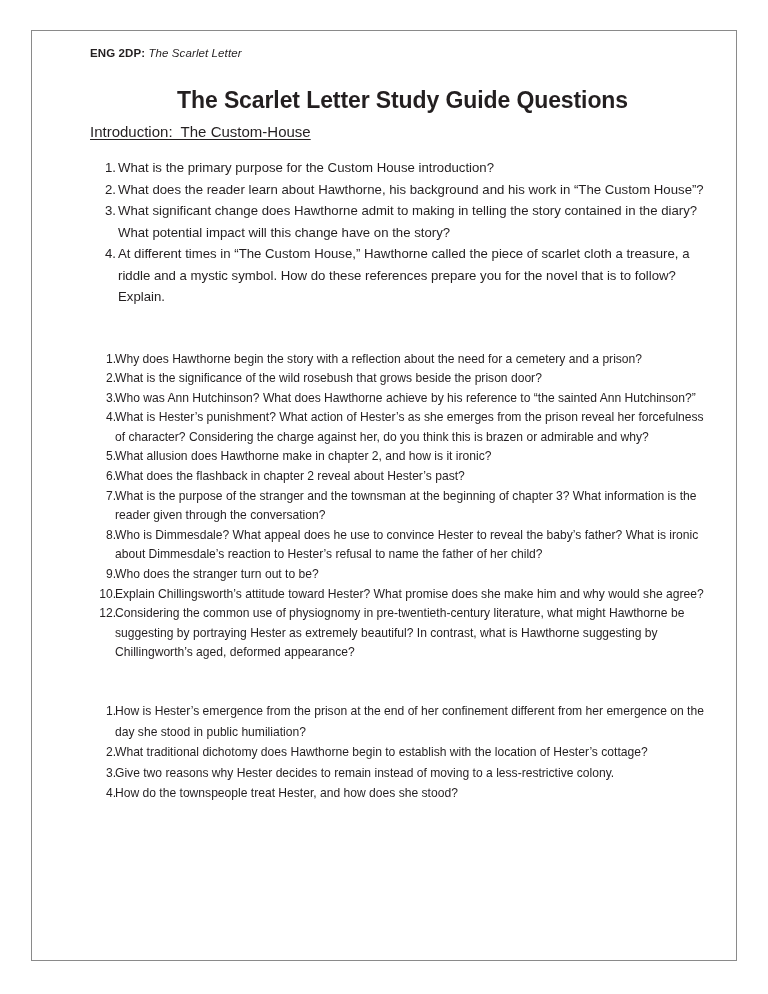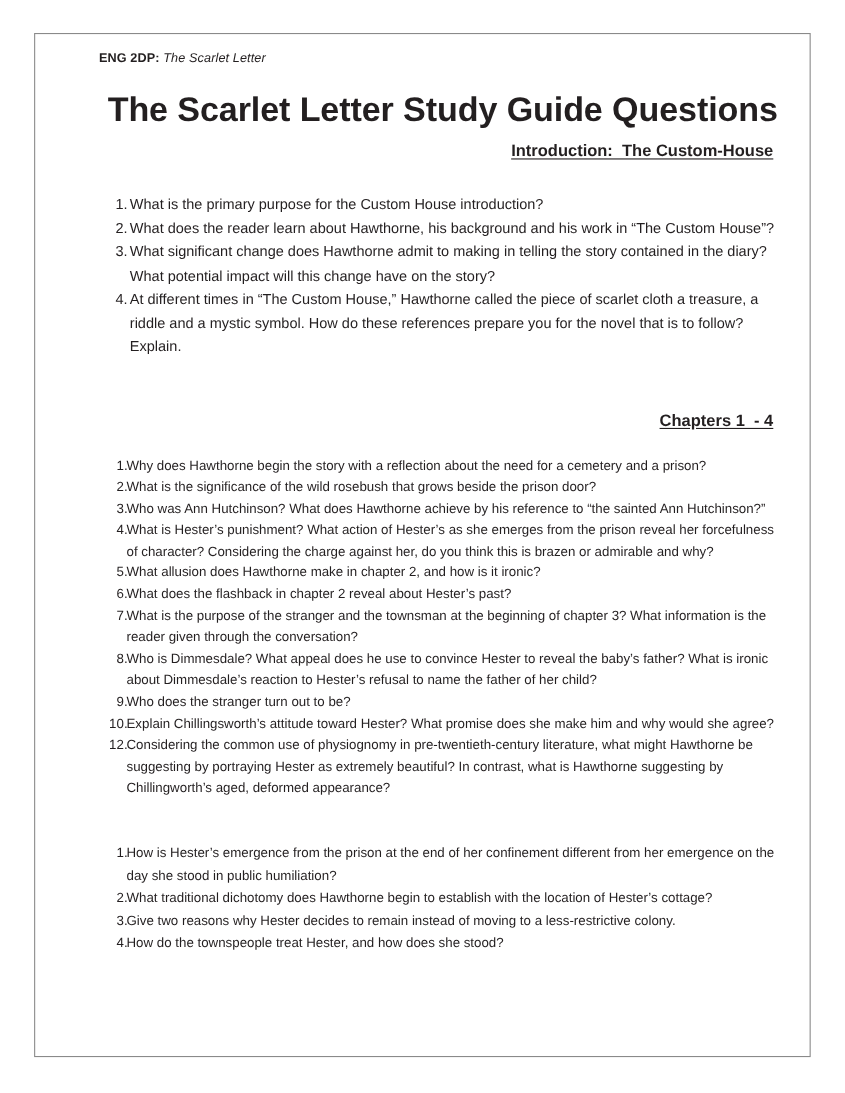--- a/index.html
+++ b/index.html
@@ -38,32 +38,32 @@
     white-space: nowrap;
   }
   .doc-header .course {
     font-weight: bold;
   }
   .doc-header .work-title {
     font-style: italic;
     font-weight: normal;
   }
   h1.doc-title {
-    font-size: 31px;
+    font-size: 23px;
     font-weight: bold;
     text-align: center;
     margin: 0 0 6px 0;
     letter-spacing: -0.1px;
     line-height: 30px;
   }
   h2.section-head {
     font-size: 15px;
-    font-weight: bold;
-    text-align: right;
-    margin: 12px;
+    font-weight: normal;
+    text-align: left;
+    margin: 0;
     line-height: 22px;
     white-space: pre;
   }
   h2.section-head span.u {
     text-decoration: underline;
     text-underline-offset: 2px;
   }
   .section-gap-intro { height: 14px; }
   .section-gap-a { height: 34px; }
   .section-gap-b { height: 30px; }
@@ -147,21 +147,20 @@
           <span class="txt">What significant change does Hawthorne admit to making in telling the story contained in the diary?  What potential impact will this change have on the story?</span>
         </li>
       <li>
           <span class="num">4.</span>
           <span class="txt">At different times in “The Custom House,” Hawthorne called the piece of scarlet cloth a treasure, a riddle and a mystic symbol.  How do these references prepare you for the novel that is to follow?  Explain.</span>
         </li>
     </ol>
 
     <div class="section-gap-a"></div>
 
-    <h2 class="section-head"><span class="u">Chapters 1  - 4</span></h2>
 
     <div class="after-head"></div>
 
     <ol class="qlist list-ch1">
       <li>
           <span class="num">1.</span>
           <span class="txt">Why does Hawthorne begin the story with a reflection about the need for a cemetery and a prison?</span>
         </li>
       <li>
           <span class="num">2.</span>

